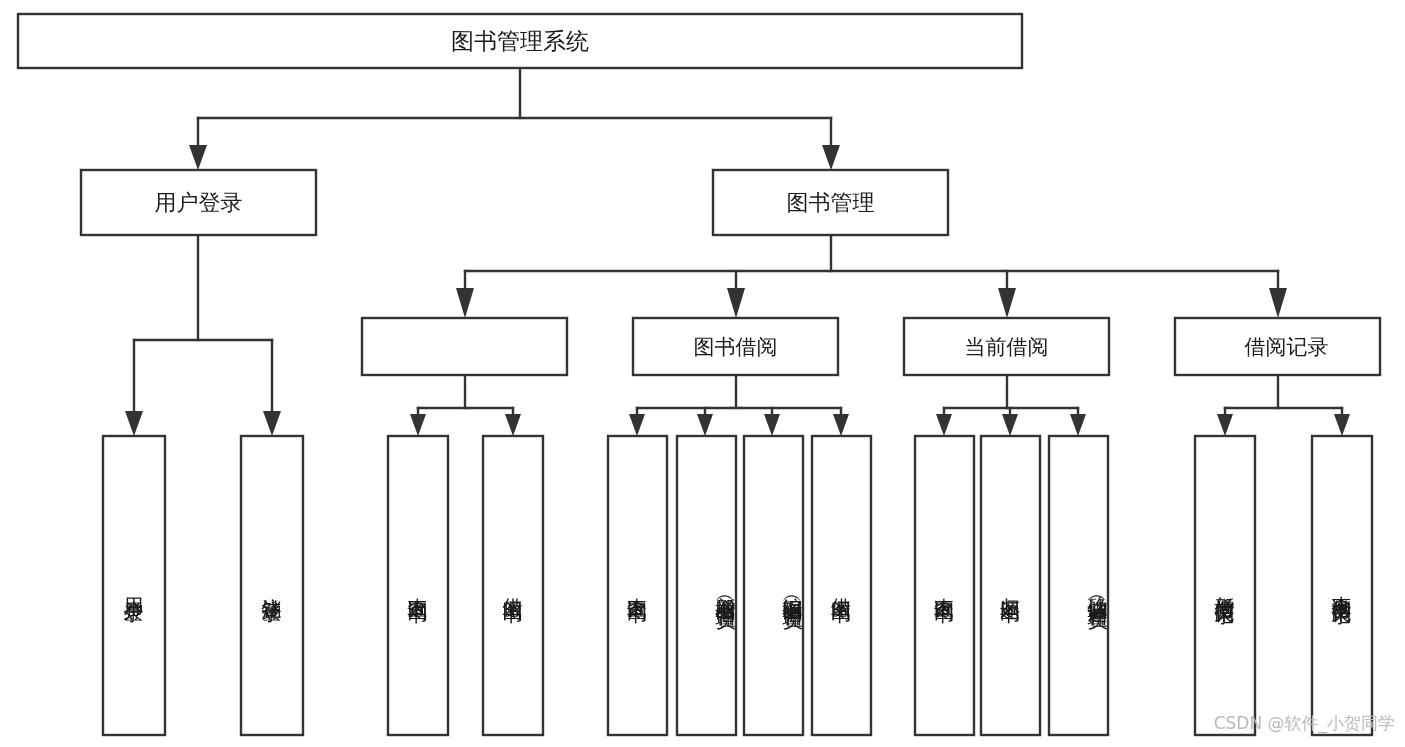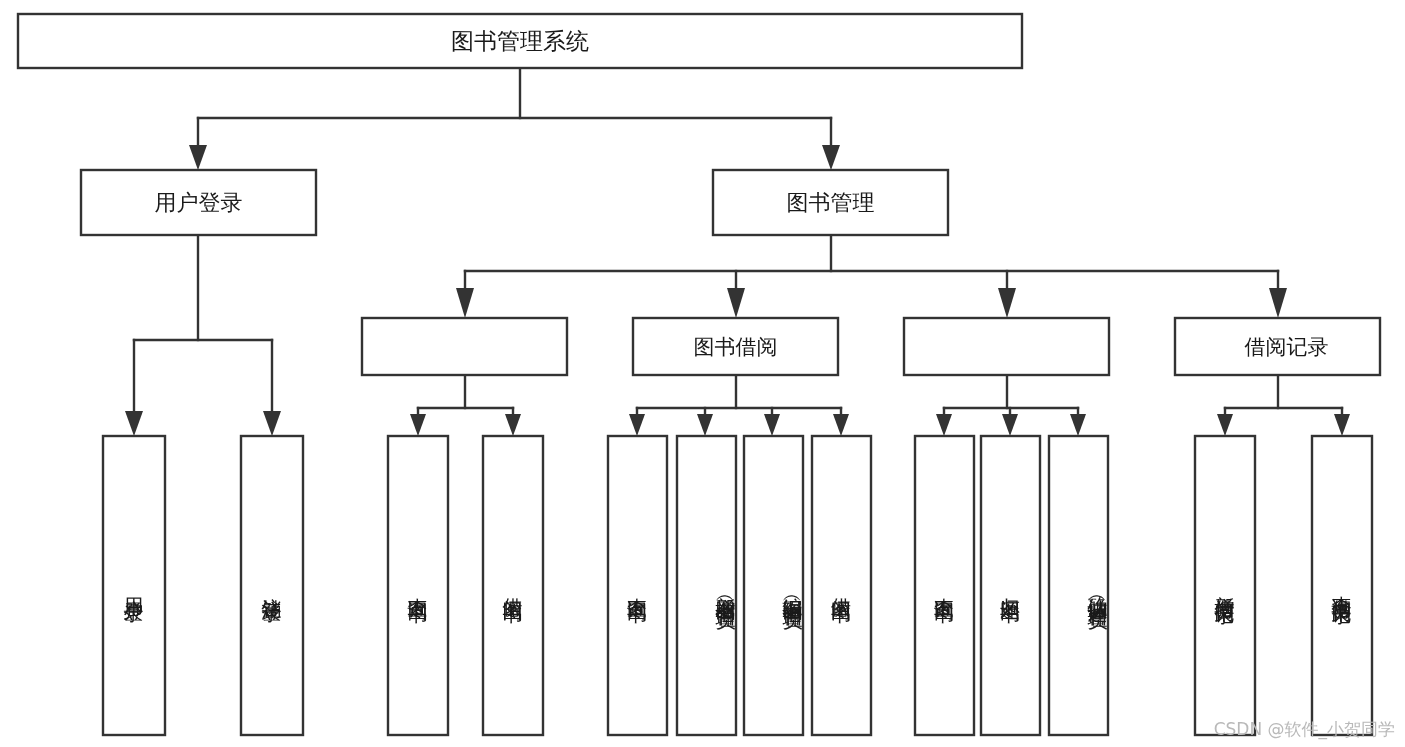--- a/index.html
+++ b/index.html
@@ -67,21 +67,21 @@
     display: flex;
     align-items: center;
     justify-content: center;
     white-space: nowrap;
     pointer-events: none;
     user-select: none;
   }
   #watermark {
     position: absolute;
     right: 10px;
-    bottom: 6px;
+    bottom: 12px;
     font-family: "DejaVu Sans", "Liberation Sans", sans-serif;
     font-size: 17px;
     color: #b9b9b9;
     white-space: nowrap;
     user-select: none;
   }
   .hitbox {
     position: absolute;
     background: transparent;
   }
@@ -196,20 +196,23 @@
 
   <div class="hlabel" style="left:713px; top:170px; width:235px; height:65px; font-size:22px;">
     <span>图书管理</span>
   </div>
 
 
   <div class="hlabel" style="left:633px; top:318px; width:205px; height:57px; font-size:21px;align-items:center;">
     <span>图书借阅</span>
   </div>
 
+  <div class="hlabel" style="left:904px; top:318px; width:205px; height:57px; font-size:21px;">
+    <span>当前借阅</span>
+  </div>
 
   <div class="hlabel" style="left:1175px; top:318px; width:223px; height:57px; font-size:21px;">
     <span>借阅记录</span>
   </div>
 
   <div class="vlabel" style="left:103px; top:436px; width:62px; height:299px;">用户登录</div>
 
   <div class="vlabel" style="left:241px; top:436px; width:62px; height:299px;">注销登录</div>
 
   <div class="vlabel" style="left:388px; top:436px; width:60px; height:299px;">查询图书</div>

